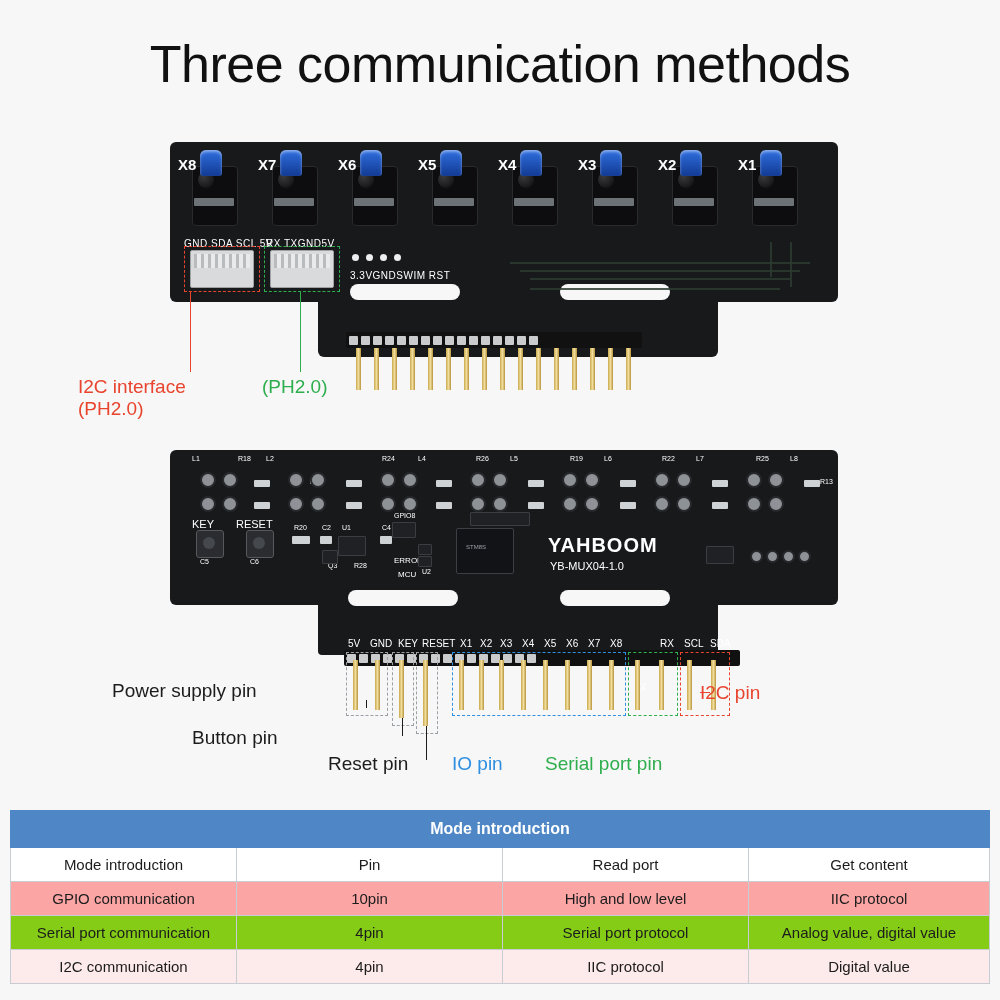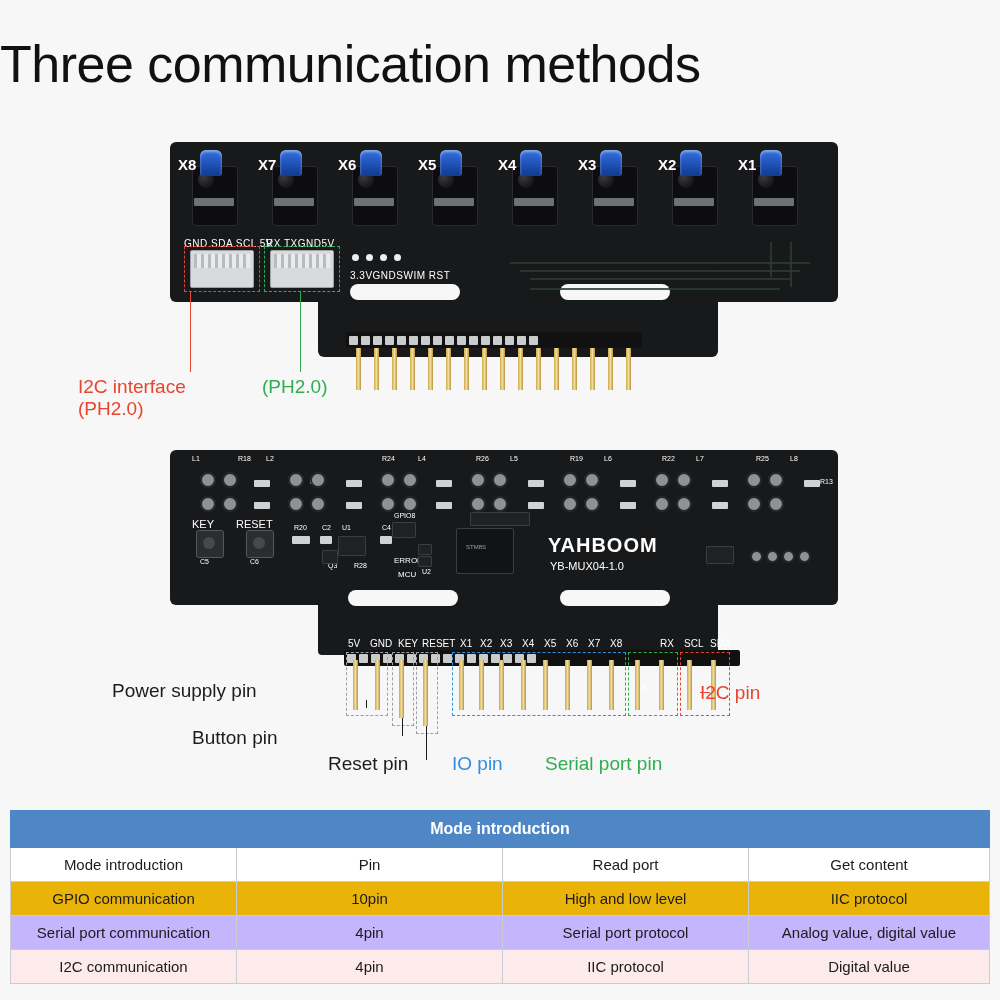--- a/index.html
+++ b/index.html
@@ -5,21 +5,21 @@
   html,body{margin:0;padding:0;}
   body{
     width:1000px;height:1000px;
     background:#f7f7f7;
     font-family:"Liberation Sans", sans-serif;
     overflow:hidden;
     position:relative;
   }
   .title{
     position:absolute;top:34px;left:0;width:1000px;
-    text-align:left;
+    text-align:center;
     font-size:52px;
     color:#111;
     letter-spacing:-0.5px;
   }
 
   
   #board1-wrap{position:absolute;left:170px;top:142px;width:668px;height:260px;}
   .pcb{background:#18191b;border-radius:4px;position:absolute;}
   #b1-main{left:0;top:0;width:668px;height:160px;border-radius:6px;}
   #b1-lower{left:148px;top:155px;width:400px;height:60px;border-radius:0 0 6px 6px;}
@@ -71,22 +71,22 @@
   .btn:after{content:"";position:absolute;left:6px;top:6px;width:12px;height:12px;border-radius:50%;background:#45484c;}
   .chip{position:absolute;background:#111316;border:1px solid #3b3e42;border-radius:2px;}
   .brand{position:absolute;color:#fff;font-weight:bold;letter-spacing:1px;}
 
   
   #table{position:absolute;left:10px;top:810px;width:980px;}
   table{border-collapse:collapse;width:980px;font-size:15px;}
   th.caption{background:#4f86c6;color:#fff;font-weight:bold;font-size:16px;padding:9px 0;text-align:center;border:1px solid #4f86c6;}
   td{border:1px solid #c8cdd4;text-align:center;padding:8px 0;color:#1c1c1c;}
   tr.r0 td{background:#ffffff;}
-  tr.r1 td{background:#eab308;}
-  tr.r2 td{background:#c4b5fd;}
+  tr.r1 td{background:#fca5a5;}
+  tr.r2 td{background:#84cc16;}
   tr.r3 td{background:#fdeaea;}
 </style>
 </head>
 <body>
 
 <div class="title">Three communication methods</div>
 
 <div id="board1-wrap">
 
   <div class="pcb" id="b1-main"></div>

